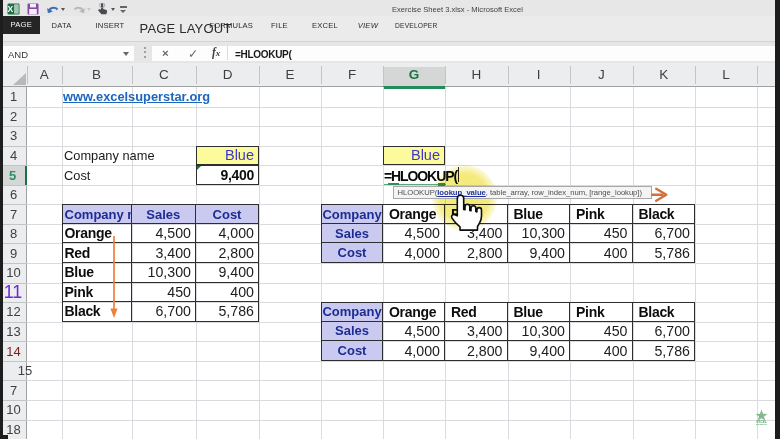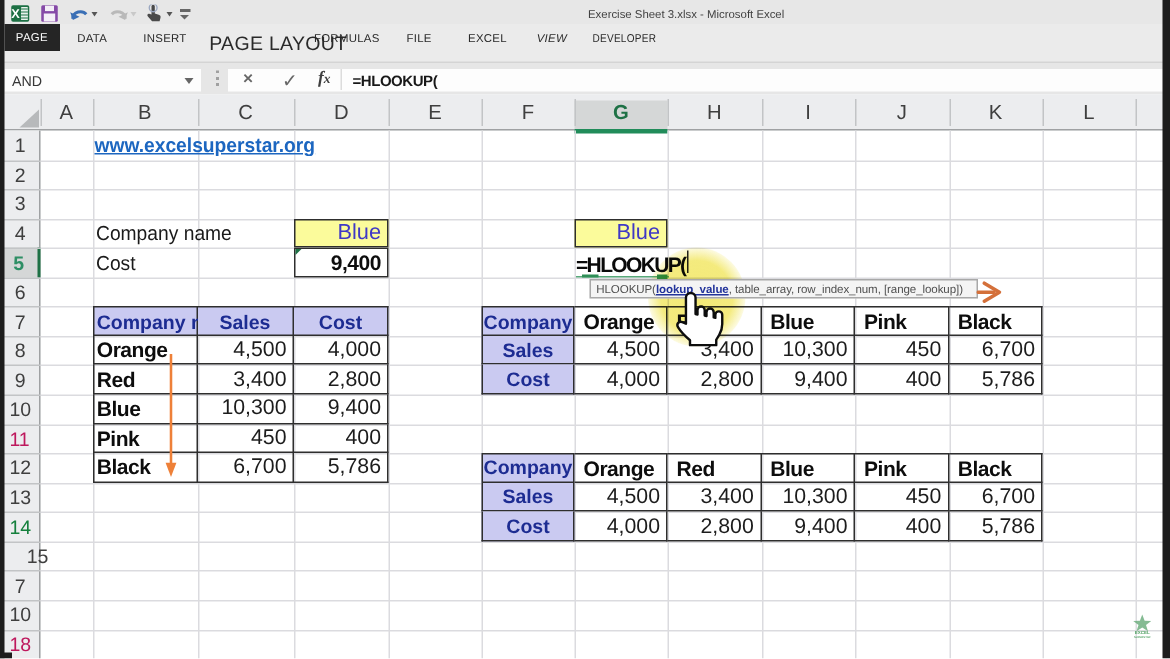--- a/index.html
+++ b/index.html
@@ -113,35 +113,35 @@
 <div class="cell ct" style="left:0;top:184.8px;width:27px;height:19.559999999999974px;font-size:13px;color:#3f3f3f;">6</div>
 <div class="abs" style="left:2px;top:184.8px;width:25px;height:1px;background:#c2c4c6;"></div>
 <div class="cell ct" style="left:0;top:204.35999999999999px;width:27px;height:19.560000000000002px;font-size:13px;color:#3f3f3f;">7</div>
 <div class="abs" style="left:2px;top:204.35999999999999px;width:25px;height:1px;background:#c2c4c6;"></div>
 <div class="cell ct" style="left:0;top:223.92px;width:27px;height:19.560000000000002px;font-size:13px;color:#3f3f3f;">8</div>
 <div class="abs" style="left:2px;top:223.92px;width:25px;height:1px;background:#c2c4c6;"></div>
 <div class="cell ct" style="left:0;top:243.48px;width:27px;height:19.559999999999974px;font-size:13px;color:#3f3f3f;">9</div>
 <div class="abs" style="left:2px;top:243.48px;width:25px;height:1px;background:#c2c4c6;"></div>
 <div class="cell ct" style="left:0;top:263.03999999999996px;width:27px;height:19.56000000000006px;font-size:13px;color:#3f3f3f;">10</div>
 <div class="abs" style="left:2px;top:263.03999999999996px;width:25px;height:1px;background:#c2c4c6;"></div>
-<div class="cell ct" style="left:0;top:282.6px;width:26px;height:19.559999999999945px;font-size:13px;color:#be185d;">11</div>
+<div class="cell ct" style="left:0;top:282.6px;width:26px;height:19.559999999999945px;font-size:18px;color:#6d28d9;">11</div>
 <div class="abs" style="left:2px;top:282.6px;width:25px;height:1px;background:#c2c4c6;"></div>
 <div class="cell ct" style="left:0;top:302.15999999999997px;width:27px;height:19.560000000000002px;font-size:13px;color:#3f3f3f;">12</div>
 <div class="abs" style="left:2px;top:302.15999999999997px;width:25px;height:1px;background:#c2c4c6;"></div>
 <div class="cell ct" style="left:0;top:321.71999999999997px;width:27px;height:19.560000000000002px;font-size:13px;color:#3f3f3f;">13</div>
 <div class="abs" style="left:2px;top:321.71999999999997px;width:25px;height:1px;background:#c2c4c6;"></div>
-<div class="cell ct" style="left:0;top:341.28px;width:27px;height:19.560000000000002px;font-size:13px;color:#15803d;">14</div>
+<div class="cell ct" style="left:0;top:341.28px;width:27px;height:19.560000000000002px;font-size:13px;color:#7f1d1d;">14</div>
 <div class="abs" style="left:2px;top:341.28px;width:25px;height:1px;background:#c2c4c6;"></div>
 <div class="cell ct" style="left:0;top:360.84px;width:50px;height:19.560000000000002px;font-size:13px;color:#3f3f3f;">15</div>
 <div class="abs" style="left:2px;top:360.84px;width:25px;height:1px;background:#c2c4c6;"></div>
 <div class="cell ct" style="left:0;top:380.4px;width:27px;height:19.560000000000002px;font-size:13px;color:#3f3f3f;">7</div>
 <div class="abs" style="left:2px;top:380.4px;width:25px;height:1px;background:#c2c4c6;"></div>
 <div class="cell ct" style="left:0;top:399.96px;width:27px;height:19.560000000000002px;font-size:13px;color:#3f3f3f;">10</div>
 <div class="abs" style="left:2px;top:399.96px;width:25px;height:1px;background:#c2c4c6;"></div>
-<div class="cell ct" style="left:0;top:419.52px;width:27px;height:19.560000000000002px;font-size:13px;color:#be185d;">18</div>
+<div class="cell ct" style="left:0;top:419.52px;width:27px;height:19.560000000000002px;font-size:13px;color:#404040;">18</div>
 <div class="abs" style="left:2px;top:419.52px;width:25px;height:1px;background:#c2c4c6;"></div>
 <div class="abs" style="left:61.5px;top:87.0px;width:1px;height:352.0px;background:#dbdbdf;"></div>
 <div class="abs" style="left:131.5px;top:87.0px;width:1px;height:352.0px;background:#dbdbdf;"></div>
 <div class="abs" style="left:196px;top:87.0px;width:1px;height:352.0px;background:#dbdbdf;"></div>
 <div class="abs" style="left:259px;top:87.0px;width:1px;height:352.0px;background:#dbdbdf;"></div>
 <div class="abs" style="left:321px;top:87.0px;width:1px;height:352.0px;background:#dbdbdf;"></div>
 <div class="abs" style="left:383px;top:87.0px;width:1px;height:352.0px;background:#dbdbdf;"></div>
 <div class="abs" style="left:445px;top:87.0px;width:1px;height:352.0px;background:#dbdbdf;"></div>
 <div class="abs" style="left:507.5px;top:87.0px;width:1px;height:352.0px;background:#dbdbdf;"></div>
 <div class="abs" style="left:570px;top:87.0px;width:1px;height:352.0px;background:#dbdbdf;"></div>

